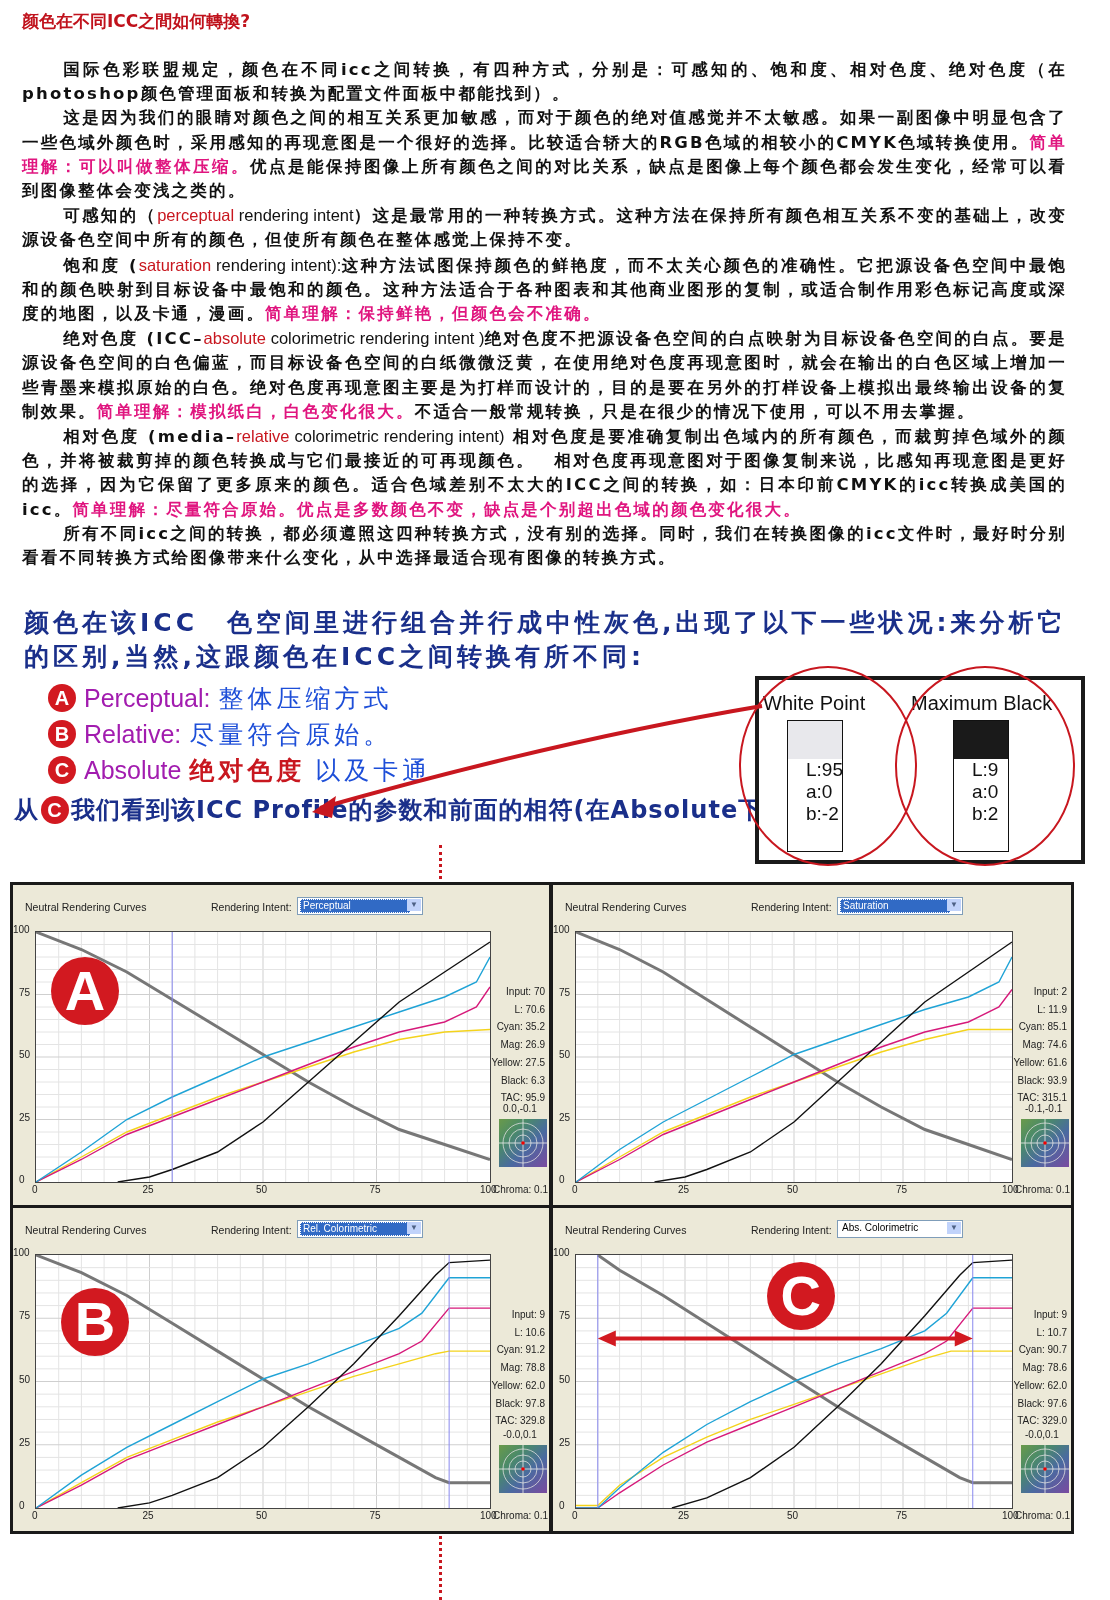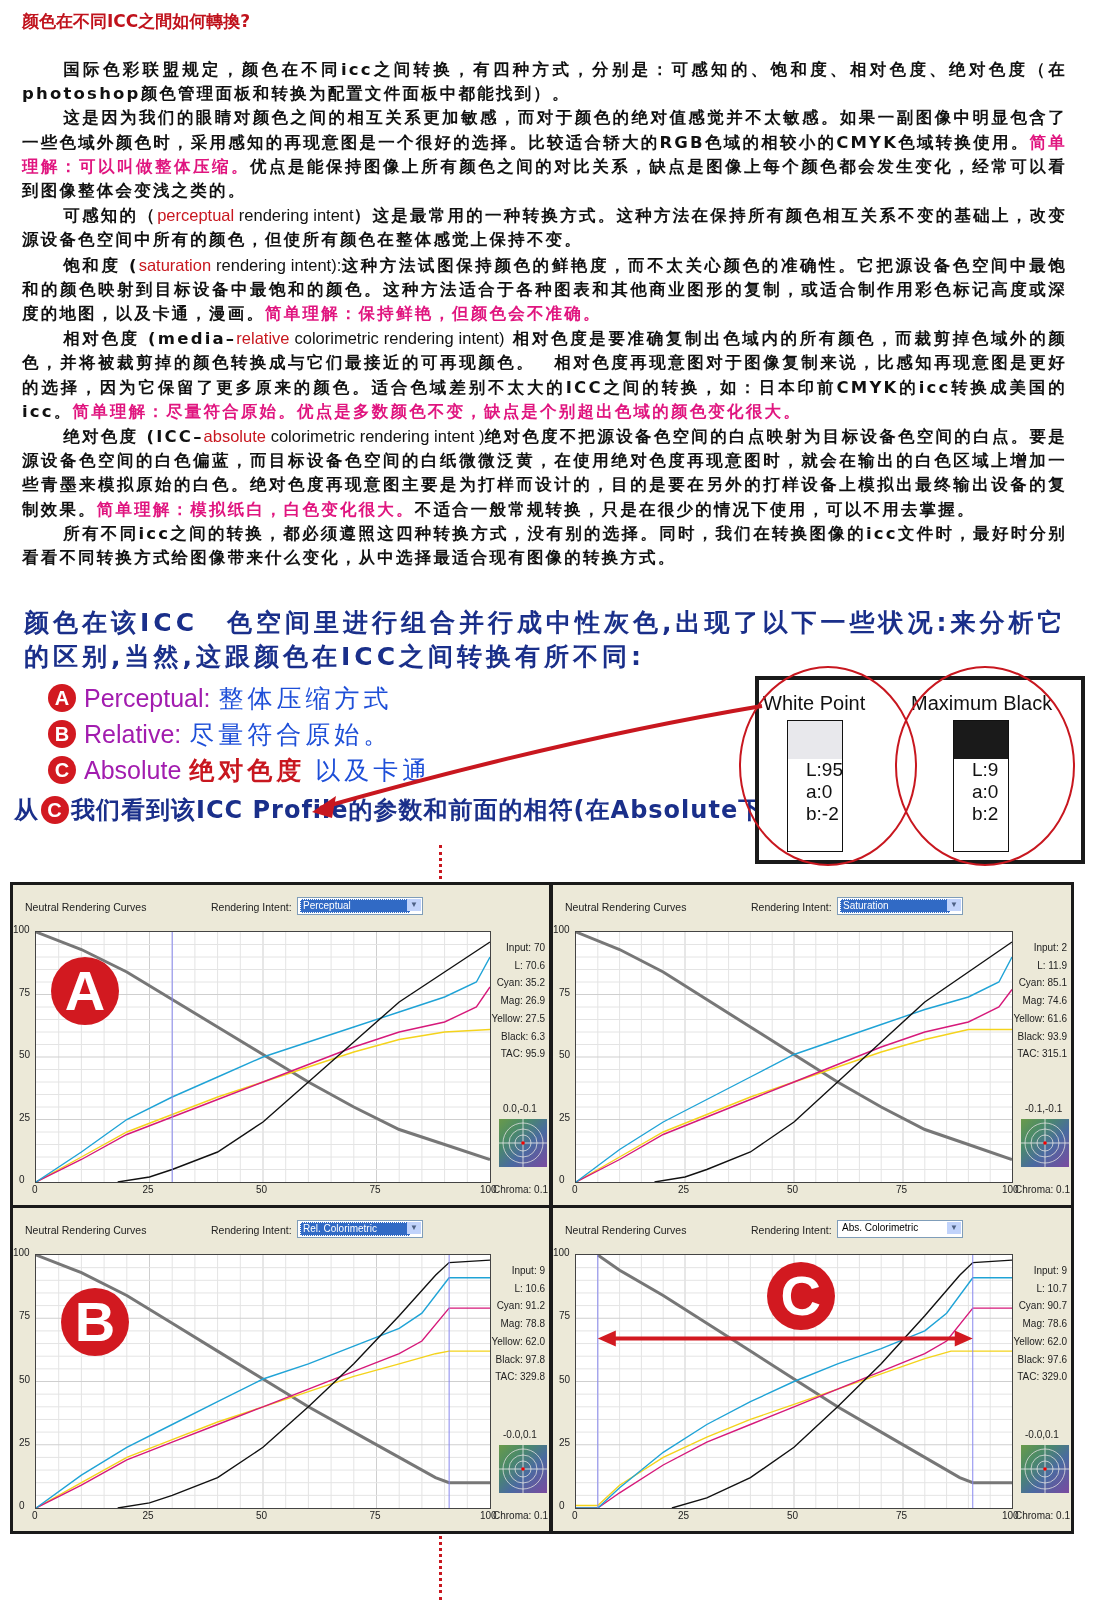--- a/index.html
+++ b/index.html
@@ -29,39 +29,39 @@
   .panel{position:absolute;background:#ece9d8;border:3px solid #1a1a1a;font-family:"Liberation Sans",sans-serif;}
   .panel-title{position:absolute;left:12px;top:16px;font-size:10.5px;color:#222;}
   .ri-label{position:absolute;top:16px;font-size:10.5px;color:#222;}
   .ri-select{position:absolute;top:12px;width:124px;height:16px;border:1px solid #7f9db9;background:#fff;font-size:10px;}
   .ri-select .val{position:absolute;left:2px;top:1px;height:12px;padding:0 2px;width:104px;line-height:12px;}
   .ri-select .val.sel{background:#316ac5;color:#fff;border:1px dotted #fff;}
   .ri-select .dd{position:absolute;right:1px;top:1px;width:14px;height:12px;background:#c1d3fb;color:#4d6185;font-size:8px;line-height:12px;text-align:center;}
   .plot{position:absolute;background:#fff;border:1px solid #444;}
   .ytick{position:absolute;font-size:10px;color:#222;}
   .xtick{position:absolute;font-size:10px;color:#222;}
-  .readout{position:absolute;font-size:10px;color:#222;text-align:right;line-height:17.7px;}
+  .readout{position:absolute;font-size:10px;color:#222;text-align:right;line-height:17.7px;margin-top:44px;}
   .coord{position:absolute;font-size:10px;color:#222;}
   .target{position:absolute;width:48px;height:48px;background:linear-gradient(135deg,#6a9a4a 0%,#4a8a6a 30%,#4a6aa0 60%,#7a4aa0 100%);}
   .chroma{position:absolute;font-size:10px;color:#222;}
   .bigletter{position:absolute;width:68px;height:68px;border-radius:50%;background:#d21920;color:#fff;font-family:"Liberation Sans",sans-serif;font-weight:bold;font-size:56px;line-height:68px;text-align:center;}
   .dotline{position:absolute;left:439px;top:845px;width:0;height:755px;border-left:3px dotted #c8171f;}
 </style>
 </head>
 <body>
 
 <div class="title">颜色在不同ICC之間如何轉換?</div>
 
 <div class="article">
   <p>国际色彩联盟规定，颜色在不同icc之间转换，有四种方式，分别是：可感知的、饱和度、相对色度、绝对色度（在photoshop颜色管理面板和转换为配置文件面板中都能找到）。</p>
   <p><span>这是因为我们的眼睛对颜色之间的相互关系更加敏感，而对于颜色的绝对值感觉并不太敏感。如果一副图像中明显包含了一些色域外颜色时，采用感知的再现意图是一个很好的选择。比较适合轿大的RGB色域的相较小的CMYK色域转换使用。</span><span class="pink">简单理解：可以叫做整体压缩。</span><span>优点是能保持图像上所有颜色之间的对比关系，缺点是图像上每个颜色都会发生变化，经常可以看到图像整体会变浅之类的。</span></p>
   <p><span>可感知的（</span><span class="red">perceptual</span><span class="en"> rendering intent</span><span>）这是最常用的一种转换方式。这种方法在保持所有颜色相互关系不变的基础上，改变源设备色空间中所有的颜色，但使所有颜色在整体感觉上保持不变。</span></p>
   <p><span>饱和度 (</span><span class="red">saturation</span><span class="en"> rendering intent):</span><span>这种方法试图保持颜色的鲜艳度，而不太关心颜色的准确性。它把源设备色空间中最饱和的颜色映射到目标设备中最饱和的颜色。这种方法适合于各种图表和其他商业图形的复制，或适合制作用彩色标记高度或深度的地图，以及卡通，漫画。</span><span class="pink">简单理解：保持鲜艳，但颜色会不准确。</span></p>
+  <p><span>绝对色度 (ICC–</span><span class="red">absolute</span><span class="en"> colorimetric rendering intent )</span><span>绝对色度不把源设备色空间的白点映射为目标设备色空间的白点。要是源设备色空间的白色偏蓝，而目标设备色空间的白纸微微泛黄，在使用绝对色度再现意图时，就会在输出的白色区域上增加一些青墨来模拟原始的白色。绝对色度再现意图主要是为打样而设计的，目的是要在另外的打样设备上模拟出最终输出设备的复制效果。</span><span class="pink">简单理解：模拟纸白，白色变化很大。</span><span>不适合一般常规转换，只是在很少的情况下使用，可以不用去掌握。</span></p>
   <p><span>相对色度 (media–</span><span class="red">relative</span><span class="en"> colorimetric rendering intent)</span><span> 相对色度是要准确复制出色域内的所有颜色，而裁剪掉色域外的颜色，并将被裁剪掉的颜色转换成与它们最接近的可再现颜色。　相对色度再现意图对于图像复制来说，比感知再现意图是更好的选择，因为它保留了更多原来的颜色。适合色域差别不太大的ICC之间的转换，如：日本印前CMYK的icc转换成美国的icc。</span><span class="pink">简单理解：尽量符合原始。优点是多数颜色不变，缺点是个别超出色域的颜色变化很大。</span></p>
-  <p><span>绝对色度 (ICC–</span><span class="red">absolute</span><span class="en"> colorimetric rendering intent )</span><span>绝对色度不把源设备色空间的白点映射为目标设备色空间的白点。要是源设备色空间的白色偏蓝，而目标设备色空间的白纸微微泛黄，在使用绝对色度再现意图时，就会在输出的白色区域上增加一些青墨来模拟原始的白色。绝对色度再现意图主要是为打样而设计的，目的是要在另外的打样设备上模拟出最终输出设备的复制效果。</span><span class="pink">简单理解：模拟纸白，白色变化很大。</span><span>不适合一般常规转换，只是在很少的情况下使用，可以不用去掌握。</span></p>
   <p>所有不同icc之间的转换，都必须遵照这四种转换方式，没有别的选择。同时，我们在转换图像的icc文件时，最好时分别看看不同转换方式给图像带来什么变化，从中选择最适合现有图像的转换方式。</p>
 </div>
 
 <div class="heading2">颜色在该ICC　色空间里进行组合并行成中性灰色,出现了以下一些状况:来分析它的区别,当然,这跟颜色在ICC之间转换有所不同:</div>
 
 <div class="legend">
   <div class="legend-row">
     <span class="circle-badge">A</span>
     <span class="lg-en">Perceptual:</span>
     <span class="lg-cn">整体压缩方式</span>

